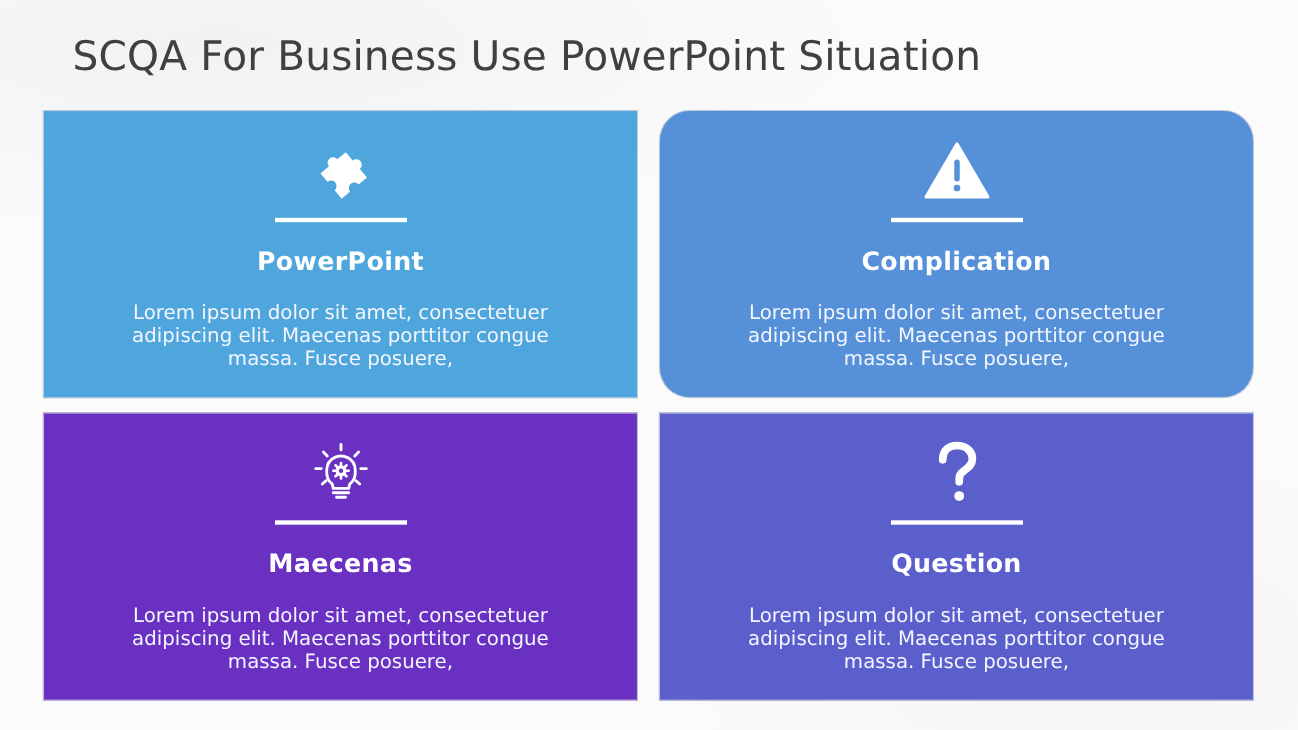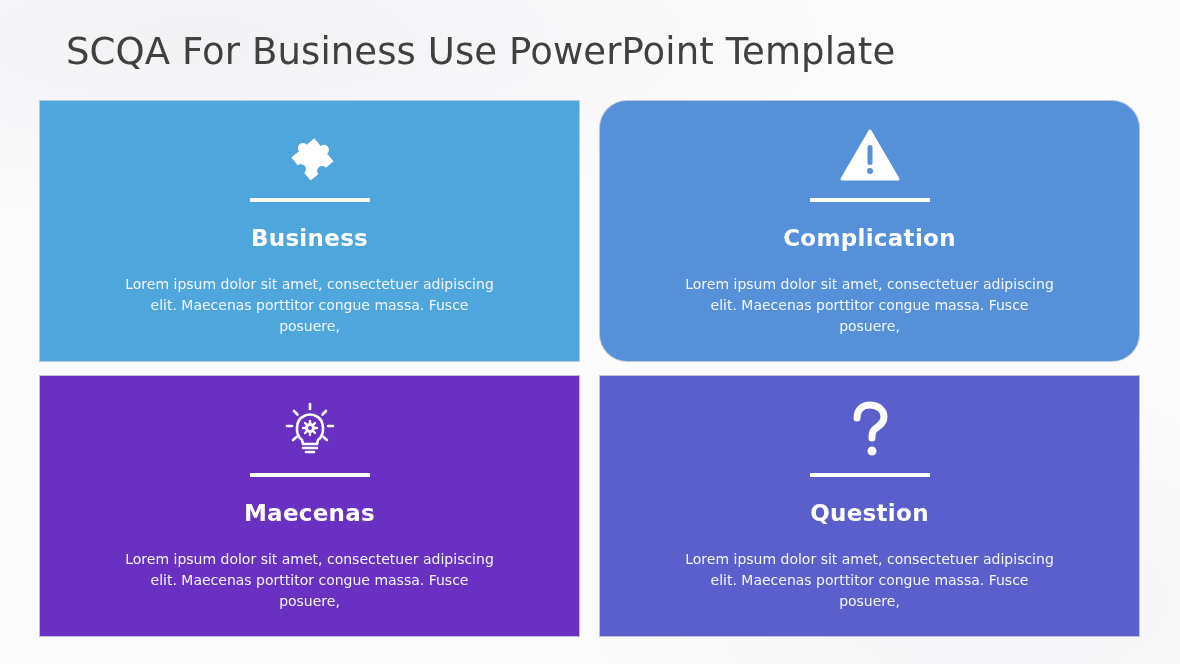--- a/index.html
+++ b/index.html
@@ -48,46 +48,46 @@
     .card .heading {
       position: absolute;
       left: 0; right: 0; top: 124px;
       font-size: 23px;
       font-weight: bold;
       letter-spacing: 0.3px;
     }
     .card .body {
       position: absolute;
       left: 80px; right: 80px; top: 173px;
-      font-size: 14px;
+      font-size: 18px;
       line-height: 21px;
       color: #f4f6ff;
     }
     #card-situation { left: 39px; top: 100px; }
     #card-complication { left: 599px; top: 100px; }
     #card-answers { left: 39px; top: 375px; }
     #card-question { left: 599px; top: 375px; }
   </style>
 </head>
 <body>
 
 <div class="bg-swoosh"></div>
 
-<h1 class="title">SCQA For Business Use PowerPoint Template</h1>
+<h1 class="title">SCQA For Business Use PowerPoint Situation</h1>
 
 <div class="card" id="card-situation" style="background: rgb(78, 166, 220);">
   <div class="icon">
     <svg width="60" height="52" viewBox="0 0 60 52">
       <g fill="#ffffff" transform="rotate(-40 30 26)">
         <path d="M14 16 h10 a5 5 0 1 1 10 0 h10 v10 a5 5 0 1 1 0 10 v10 h-10 a5 5 0 1 0 -10 0 h-10 v-10 a5 5 0 1 0 0 -10 z"></path>
       </g>
     </svg>
   </div>
   <div class="rule"></div>
-  <div class="heading">Business</div>
+  <div class="heading">PowerPoint</div>
   <div class="body">Lorem ipsum dolor sit amet, consectetuer adipiscing elit. Maecenas porttitor congue massa. Fusce posuere,</div>
 </div>
 
 <div class="card" id="card-complication" style="background: rgb(85, 144, 217); border-radius: 28px;">
   <div class="icon">
     <svg width="64" height="56" viewBox="0 0 64 56">
       <path d="M32 4 L60 52 H4 Z" fill="#ffffff" stroke="#ffffff" stroke-width="3" stroke-linejoin="round"></path>
       <rect x="29.5" y="18" width="5" height="20" rx="2.5" fill="#5590d9"></rect>
       <circle cx="32" cy="44" r="3" fill="#5590d9"></circle>
     </svg>

